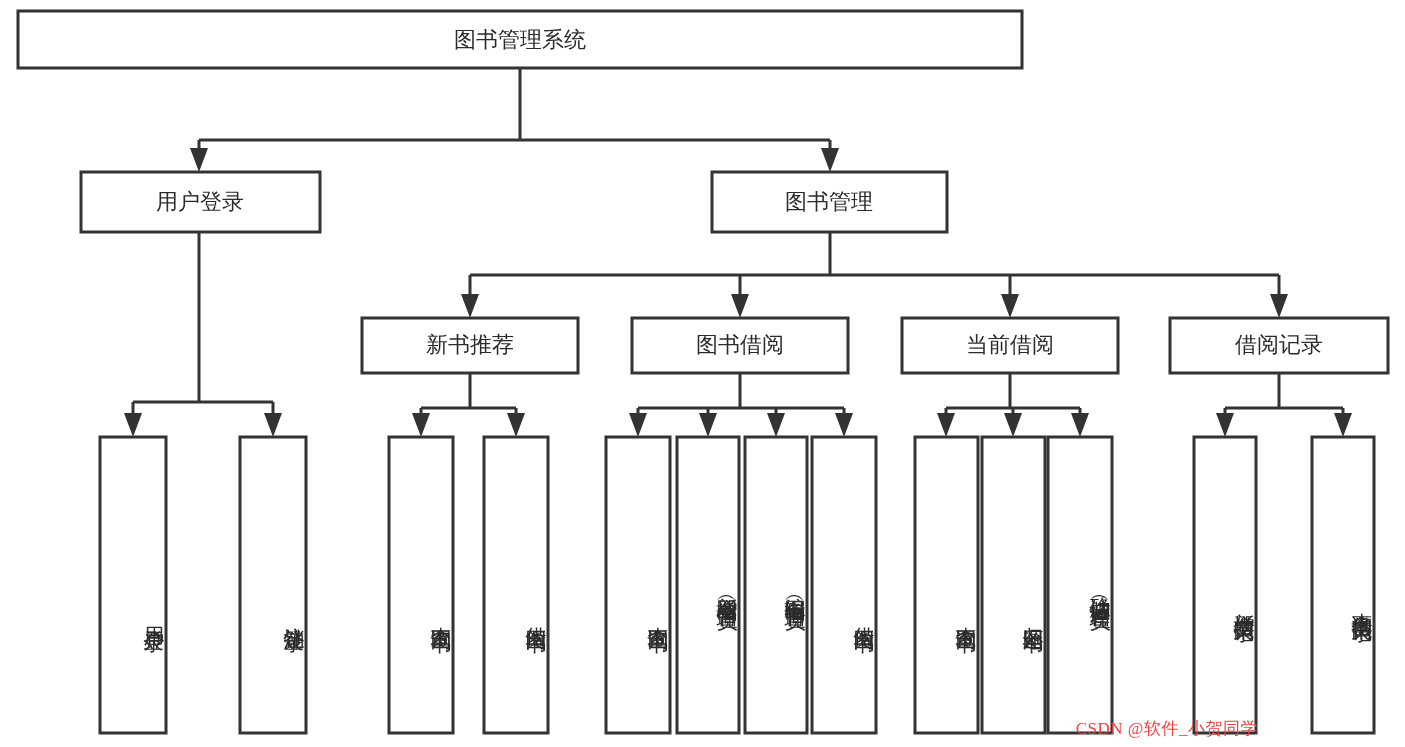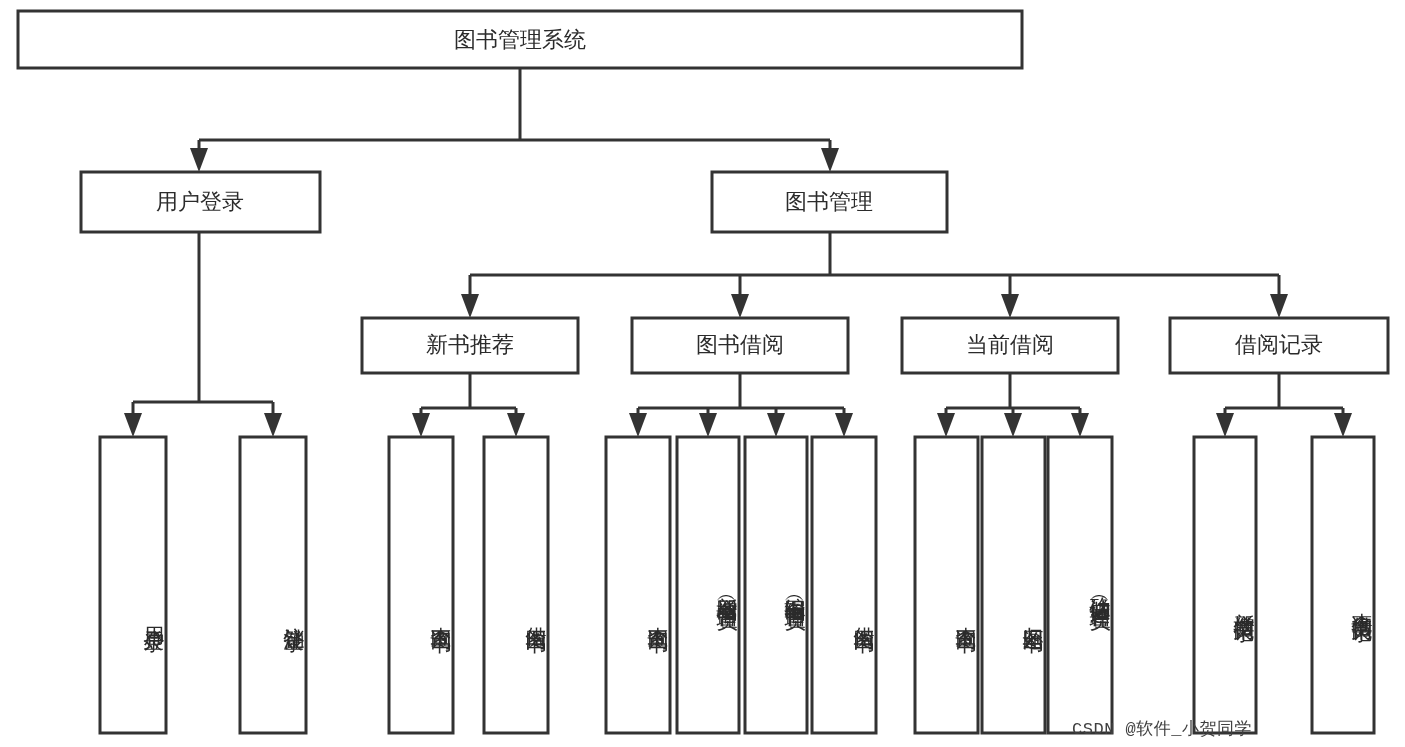--- a/index.html
+++ b/index.html
@@ -62,25 +62,25 @@
     font-size: 21px;
     line-height: 1.12;
     color: #2b2b2b;
     letter-spacing: 2px;
     white-space: nowrap;
     pointer-events: none;
     overflow: hidden;
   }
   .watermark {
     position: absolute;
-    right: 14px;
+    right: 8px;
     bottom: 7px;
-    font-family: Liberation Mono, monospace;
+    font-family: Liberation Serif, serif;
     font-size: 17px;
-    color: #404040;
+    color: #ef4444;
     letter-spacing: 0.5px;
     user-select: none;
   }
 </style>
 </head>
 <body>
 
 <div id="diagram-root">
 
   <svg class="flow" viewBox="0 0 1405 747">

